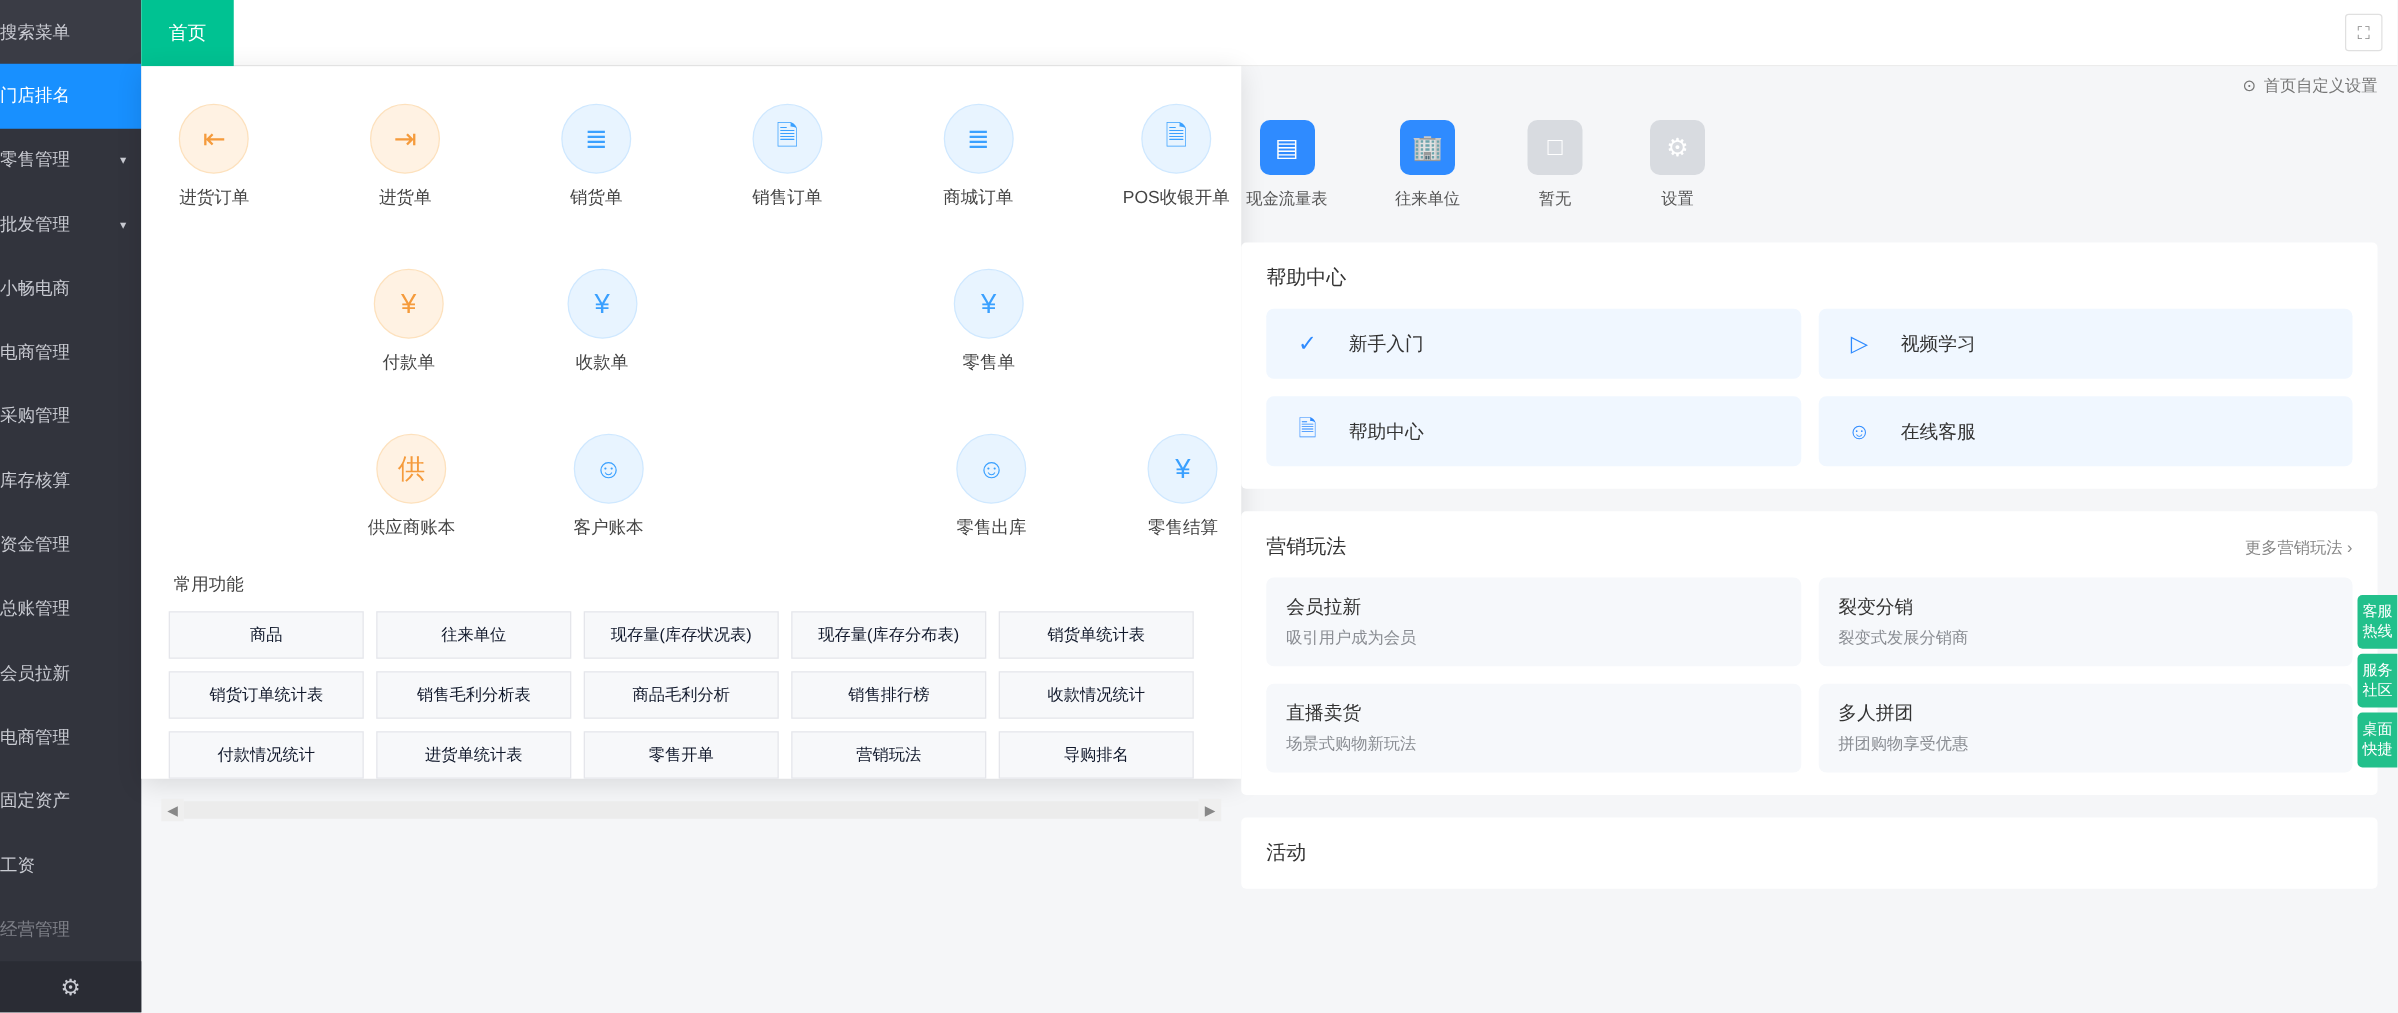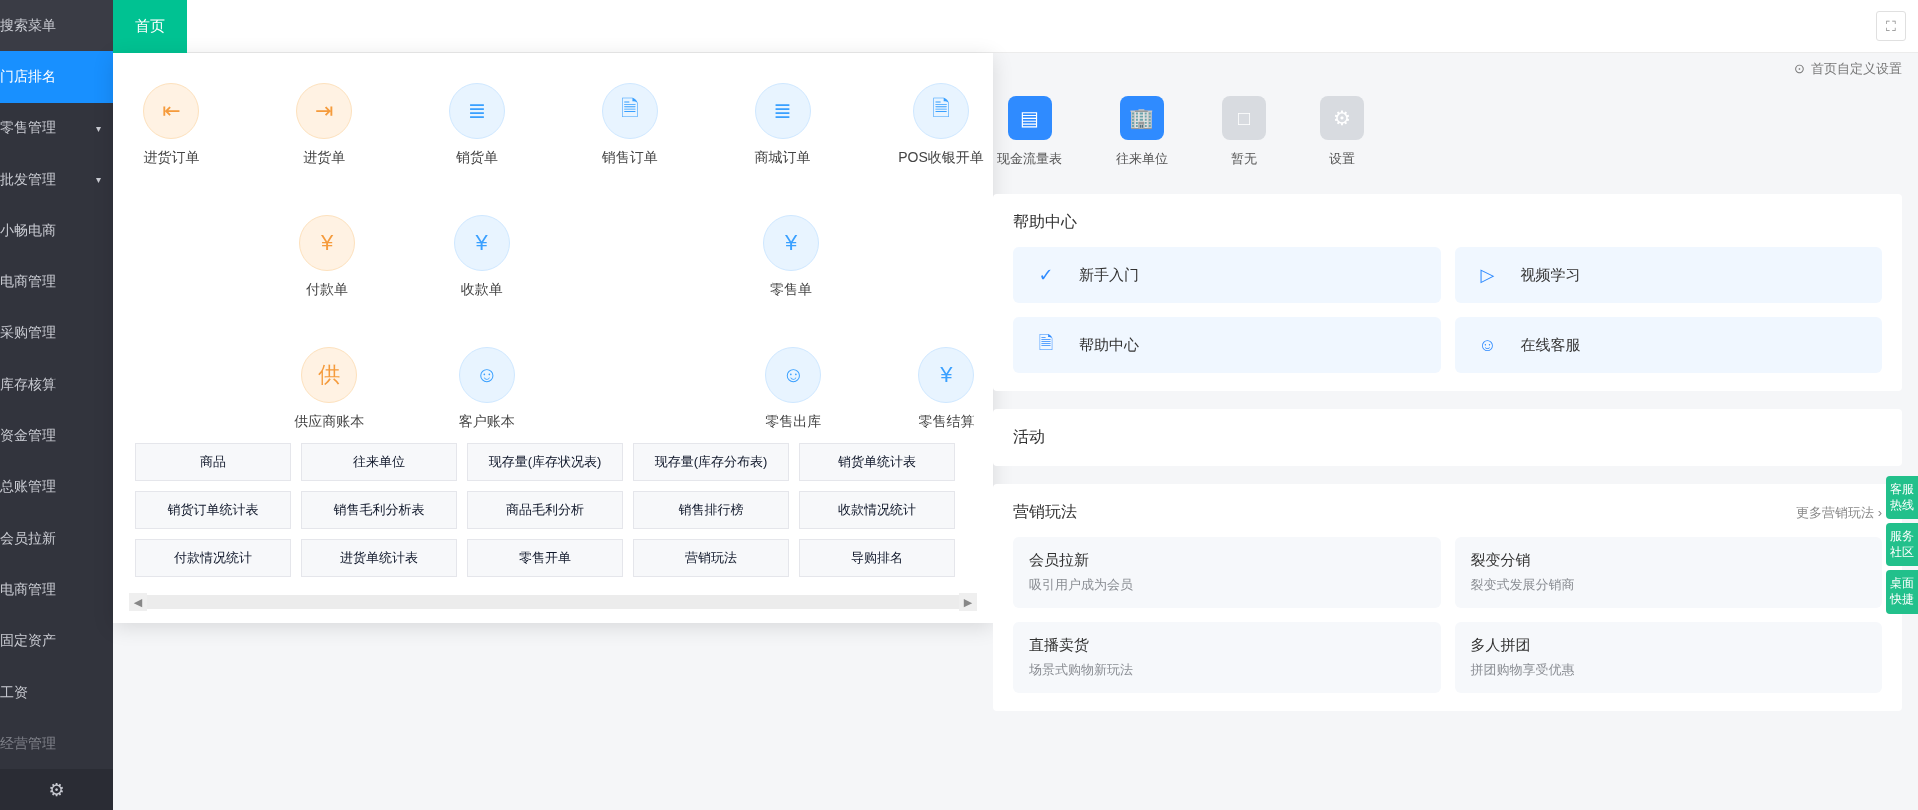--- a/index.html
+++ b/index.html
@@ -159,20 +159,21 @@
         <div class="flow-node">
     <div class="circle c-blue">☺</div>
     <div class="lbl">零售出库</div>
   </div>
         <div class="flow-node">
     <div class="circle c-blue">¥</div>
     <div class="lbl">零售结算</div>
   </div>
       </div>
   </div>
+  <div class="common-title">常用功能</div>
   <div class="common-grid" id="common-grid">
       <div class="common-btn">商品</div>
       <div class="common-btn">往来单位</div>
       <div class="common-btn">现存量(库存状况表)</div>
       <div class="common-btn">现存量(库存分布表)</div>
       <div class="common-btn">销货单统计表</div>
       <div class="common-btn">销货订单统计表</div>
       <div class="common-btn">销售毛利分析表</div>
       <div class="common-btn">商品毛利分析</div>
       <div class="common-btn">销售排行榜</div>
@@ -229,24 +230,20 @@
      <div class="ht">帮助中心</div>
    </div>
         <div class="help-card">
      <div class="hi">☺</div>
      <div class="ht">在线客服</div>
    </div>
       </div>
   </div>
 
   <div class="panel">
-    <div class="panel-title">活动</div>
-  </div>
-
-  <div class="panel">
     <div class="panel-head">
       <div class="panel-title">营销玩法</div>
       <div class="panel-more">更多营销玩法 ›</div>
     </div>
     <div class="mkt-grid" id="mkt-grid">
         <div class="mkt-card">
      <div class="mt">会员拉新</div>
      <div class="ms">吸引用户成为会员</div>
    </div>
         <div class="mkt-card">
@@ -255,20 +252,24 @@
    </div>
         <div class="mkt-card">
      <div class="mt">直播卖货</div>
      <div class="ms">场景式购物新玩法</div>
    </div>
         <div class="mkt-card">
      <div class="mt">多人拼团</div>
      <div class="ms">拼团购物享受优惠</div>
    </div>
       </div>
+  </div>
+
+  <div class="panel">
+    <div class="panel-title">活动</div>
   </div>
 </div>
 
 <div class="side-tags" id="side-tags">
     <div class="side-tag">客服
 热线</div>
     <div class="side-tag">服务
 社区</div>
     <div class="side-tag">桌面
 快捷</div>

